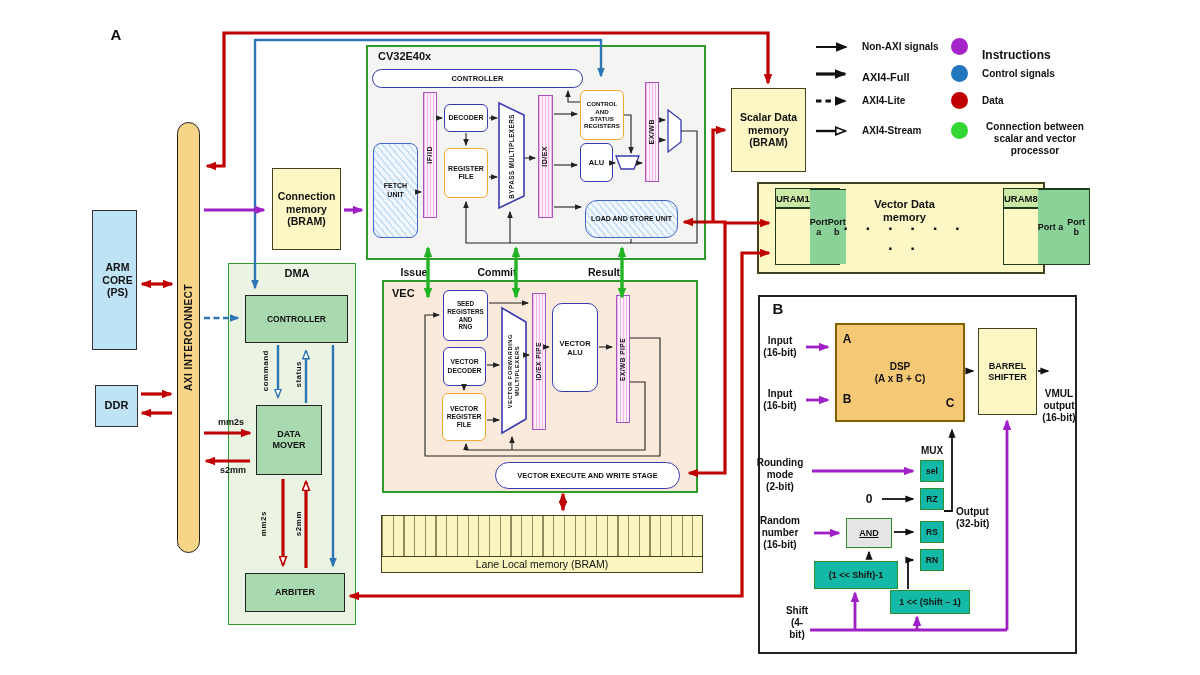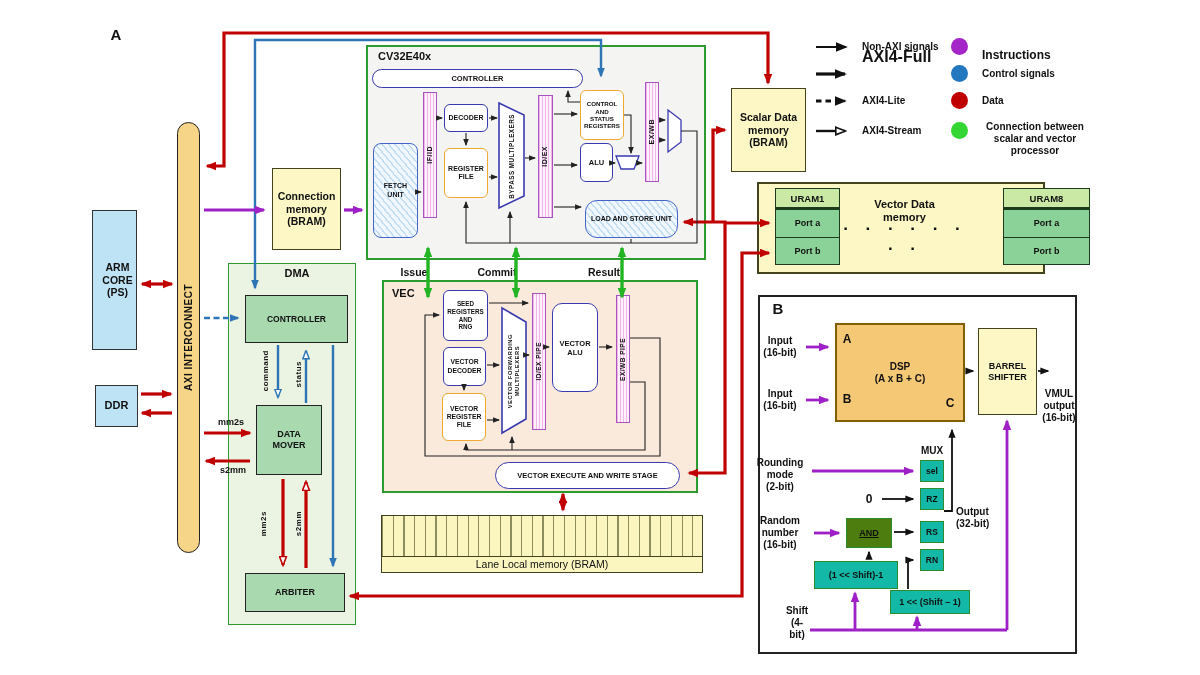--- a/index.html
+++ b/index.html
@@ -19,22 +19,22 @@
   .vecout{background:#FAEADB;border:2px solid #2E9B2E;}
   .wblue{background:#fff;border:1.6px solid #3A3AB0;}
   .worange{background:#fff;border:1.6px solid #F0A830;}
   .pipe{background:repeating-linear-gradient(90deg,#F2B4E9 0,#F2B4E9 1px,#FDF1FB 1px,#FDF1FB 3px);
         border:1.4px solid #A855C0;}
   .hatch{background:repeating-linear-gradient(50deg,#C3DDF3 0,#C3DDF3 1.5px,#F0F7FF 1.5px,#F0F7FF 5px);
          border:1.6px solid #4466C8;}
   .bframe{background:#fff;border:2px solid #222;}
   .dspbox{background:#F5C876;border:2px solid #806000;}
   .gcell{background:#14b8a6;border:1.6px solid #2E8B2E;}
-  .gbox{background:#4d7c0f;border:1.6px solid #2E8B2E;text-decoration:underline;}
-  .uramcol{border:1.6px solid #1d3b1d;display:flex;flex-direction:column;z-index:1;position:absolute;box-sizing:border-box;text-align:center;}
+  .gbox{background:#e5e5e5;border:1.6px solid #2E8B2E;text-decoration:underline;}
+  .uramcol{border:1.6px solid #1d3b1d;display:flex;flex-direction:row;z-index:1;position:absolute;box-sizing:border-box;text-align:center;}
   .uhdr{background:#C9E9A5;border-bottom:2.5px solid #1d3b1d;height:18px;display:flex;align-items:center;justify-content:center;font-weight:bold;}
   .uport{background:#8BD298;flex:1;display:flex;align-items:center;justify-content:center;font-weight:bold;border-top:1.2px solid #1d3b1d;}
   .uport:first-of-type{border-top:none;}
   .dot{position:absolute;border-radius:50%;width:17px;height:17px;z-index:1;}
   .stripes{background:#FBF6C0 repeating-linear-gradient(90deg,#8d8d5e 0,#8d8d5e 1.2px,transparent 1.2px,transparent 10.7px);
            border:1.6px solid #42421f;border-bottom:none;}
   .lanelabel{background:#FBF6C0;border:1.6px solid #42421f;}
   svg.overlay{position:absolute;left:0;top:0;z-index:2;pointer-events:none;}
   .z3{z-index:3;}
 </style>
@@ -127,21 +127,21 @@
   <div class="uramcol" style="left:967px;top:188px;width:87px;height:77px;margin-left:36px;">
     <div class="uhdr" style="font-size:9.5px;">URAM8</div>
     <div class="uport" style="font-size:9px;">Port a</div>
     <div class="uport" style="font-size:9px;">Port b</div>
   </div>
   <div class="box" style="left:852px;top:190px;width:105px;height:42px;font-size:11px;">Vector Data
 memory</div>
   <div class="box" style="left:840px;top:229px;width:130px;height:20px;font-size:17px;letter-spacing:6px;">·  ·  ·  ·  ·  ·  ·  ·</div>
 
   <div class="box lalign" style="left:862px;top:40px;width:100px;height:14px;font-size:10px;">Non-AXI signals</div>
-  <div class="box lalign" style="left:862px;top:50px;width:100px;height:14px;font-size:16px;">AXI4-Full</div>
+  <div class="box lalign" style="left:862px;top:71px;width:100px;height:14px;font-size:11px;">AXI4-Full</div>
   <div class="box lalign" style="left:862px;top:94px;width:100px;height:14px;font-size:10px;">AXI4-Lite</div>
   <div class="box lalign" style="left:862px;top:124px;width:100px;height:14px;font-size:10px;">AXI4-Stream</div>
   <div class="dot" style="left: 951px; top: 38px; background: rgb(164, 37, 200);"></div>
   <div class="dot" style="left: 951px; top: 65px; background: rgb(35, 119, 190);"></div>
   <div class="dot" style="left: 951px; top: 92px; background: rgb(192, 0, 0);"></div>
   <div class="dot" style="left: 951px; top: 122px; background: rgb(51, 214, 51);"></div>
   <div class="box lalign" style="left:982px;top:48px;width:110px;height:14px;font-size:12px;">Instructions</div>
   <div class="box lalign" style="left:982px;top:67px;width:110px;height:14px;font-size:10px;">Control signals</div>
   <div class="box lalign" style="left:982px;top:94px;width:110px;height:14px;font-size:10px;">Data</div>
   <div class="box" style="left:978px;top:115px;width:114px;height:48px;font-size:10px;">Connection between

